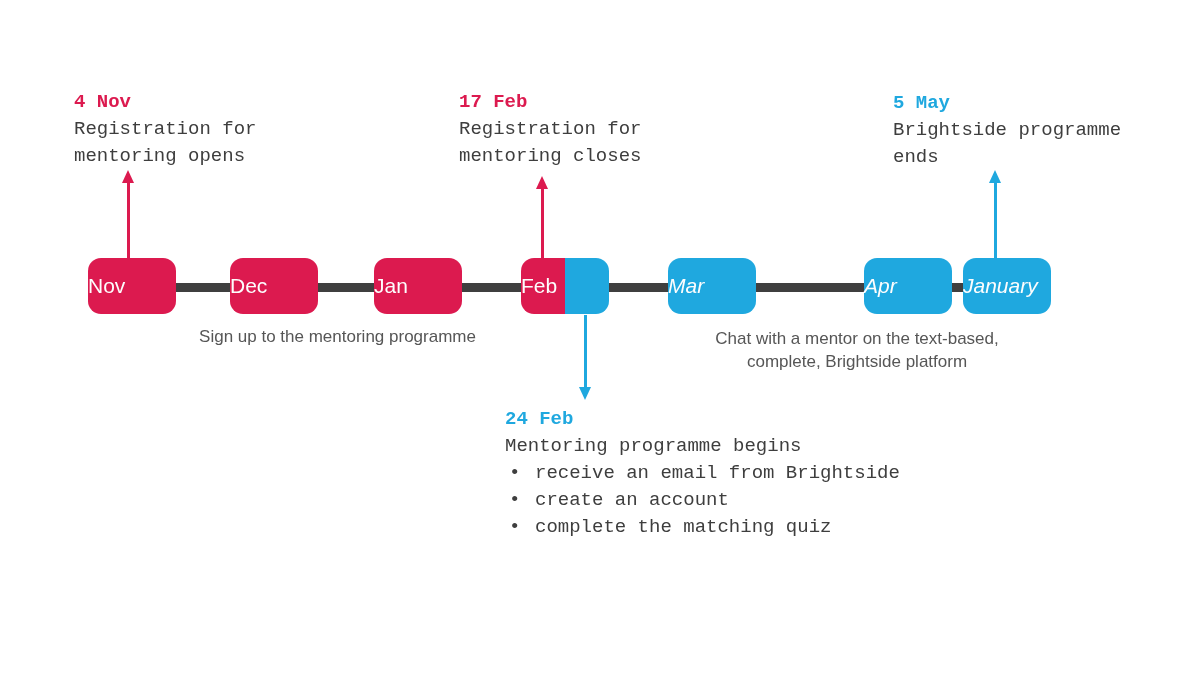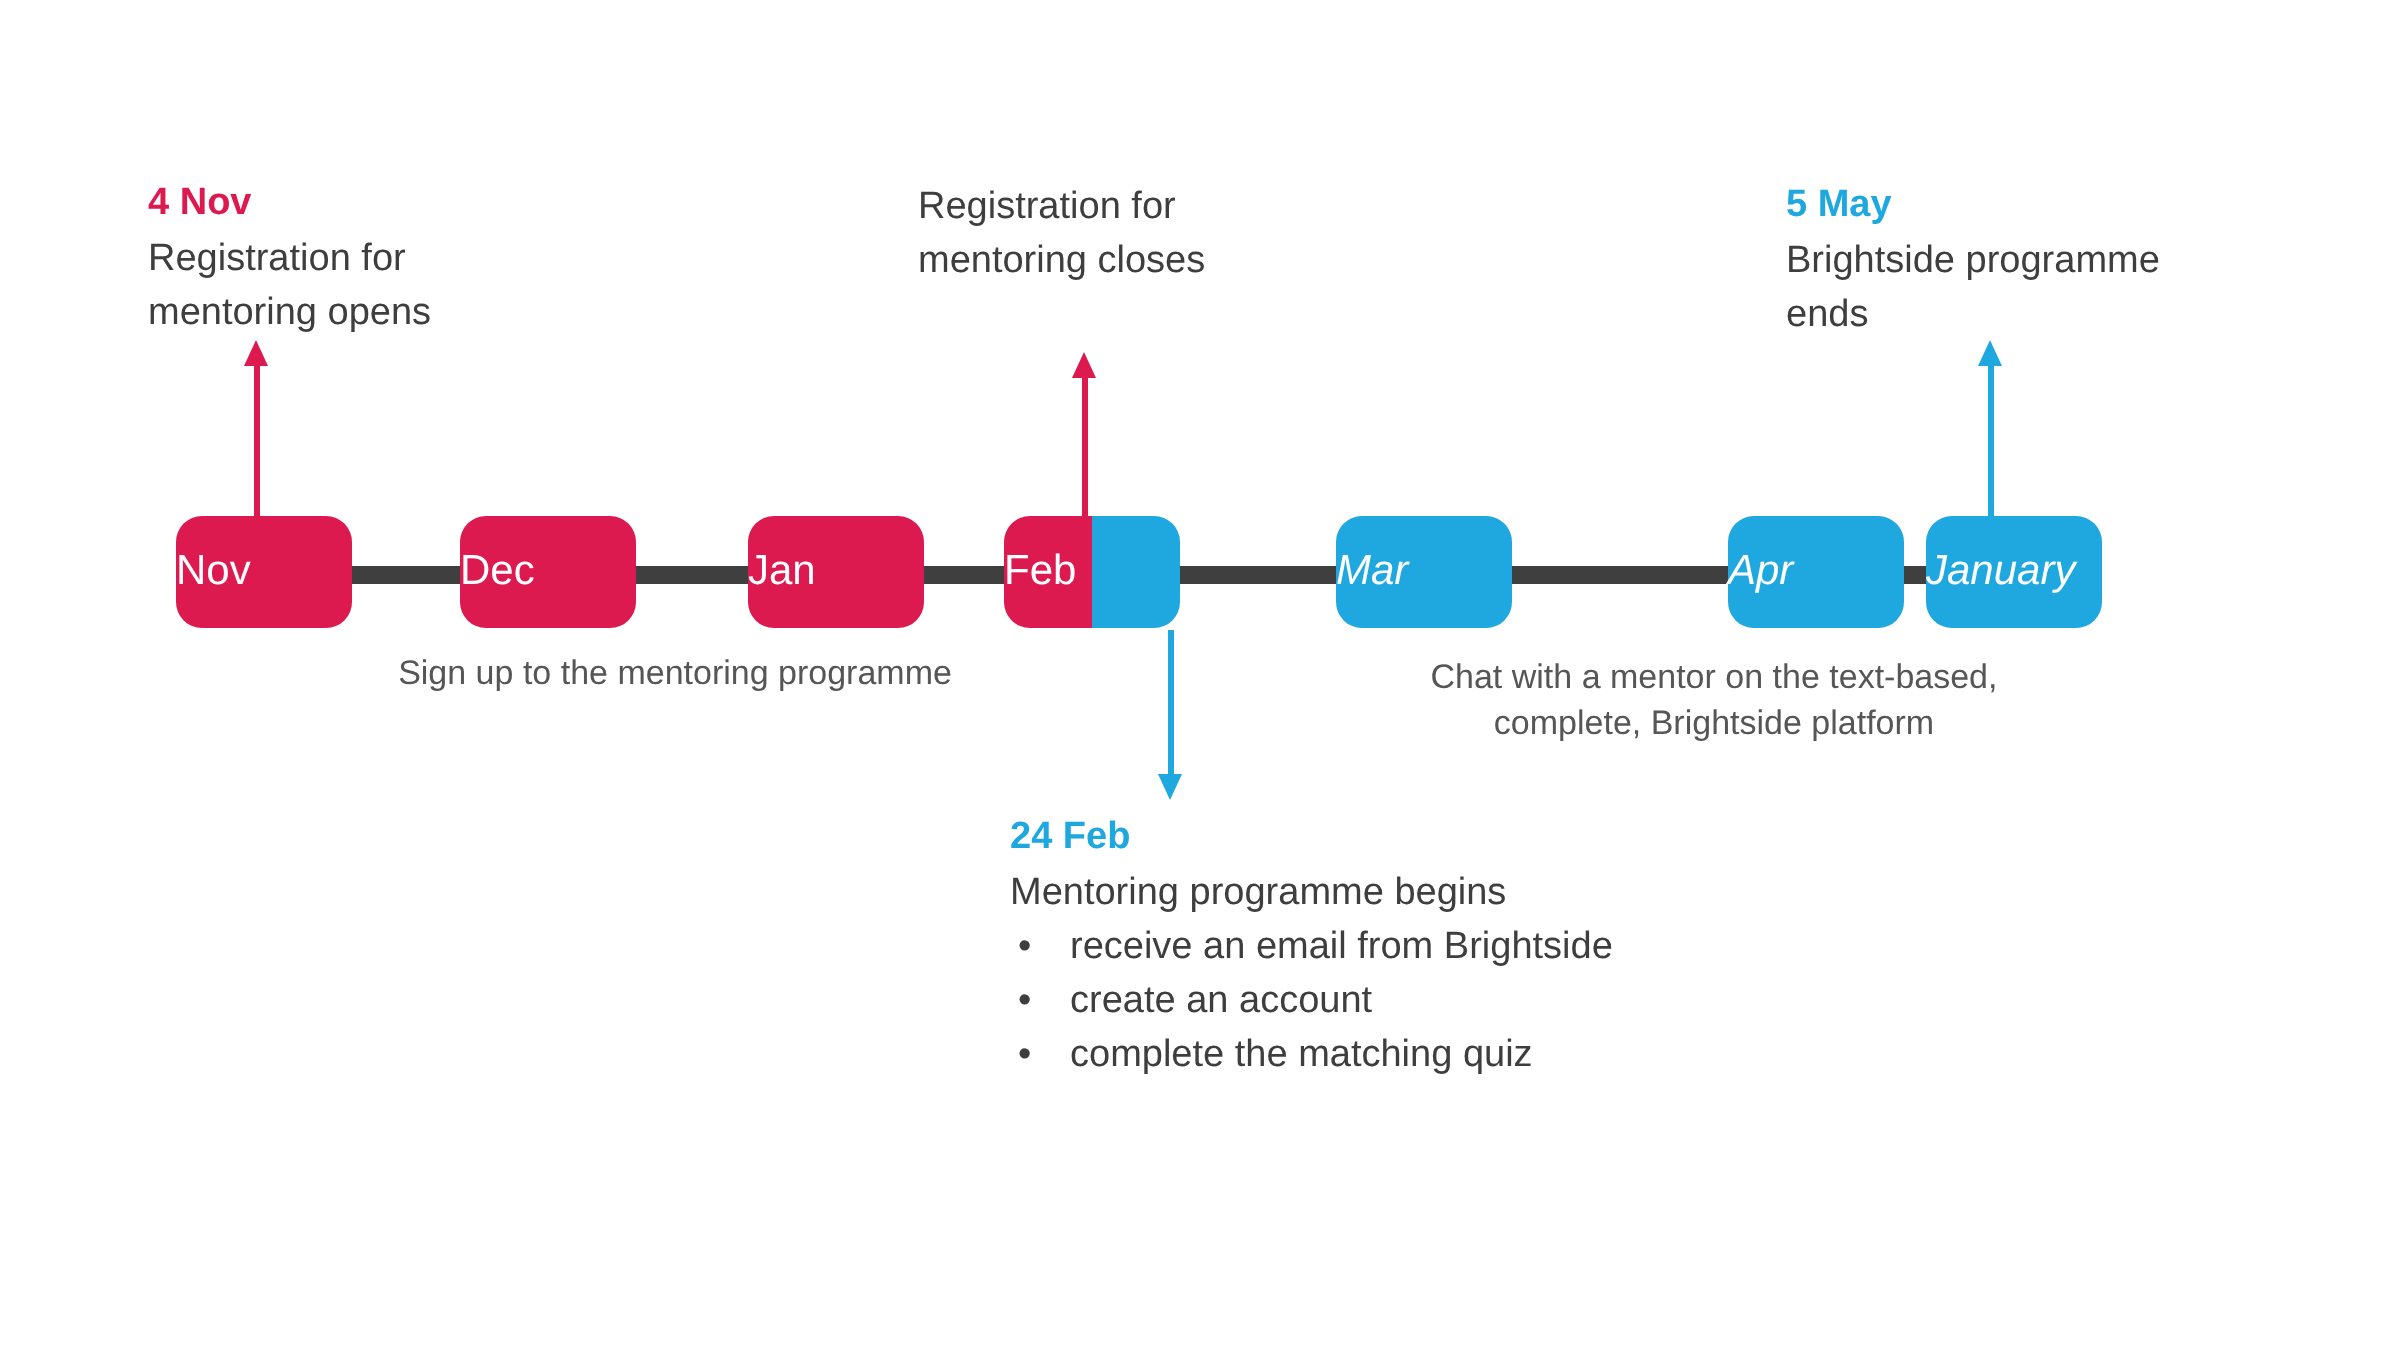--- a/index.html
+++ b/index.html
@@ -21,37 +21,37 @@
   }
   
   .month-box{
     position:absolute;top:258px;width:88px;height:56px;border-radius:13px;
     display:flex;align-items:center;justify-content:flex-start;
     color:#fdfdfd;font-size:21px;z-index:2;
   }
   .month-pink{background:var(--pink);}
   .month-blue{background:var(--blue);font-style:italic;}
   .month-split{background:linear-gradient(90deg,var(--pink) 0 50%,var(--blue) 50% 100%);}
-  .m-nov{left:88px;}.m-dec{left:230px;}.m-jan{left:374px;}.m-feb{left:502px;}
+  .m-nov{left:88px;}.m-dec{left:230px;}.m-jan{left:374px;}.m-feb{left:521px;}
   .m-mar{left:668px;}.m-apr{left:864px;}.m-may{left:963px;}
 
   
   .arrow{position:absolute;display:flex;flex-direction:column;align-items:center;z-index:1;}
   .arrow .shaft{width:3px;}
   .arrow .head-up{width:0;height:0;border-left:6px solid transparent;border-right:6px solid transparent;border-bottom:13px solid currentColor;}
   .arrow .head-down{width:0;height:0;border-left:6px solid transparent;border-right:6px solid transparent;border-top:13px solid currentColor;}
   .arrow-pink{color:var(--pink);} .arrow-pink .shaft{background:var(--pink);}
   .arrow-blue{color:var(--blue);} .arrow-blue .shaft{background:var(--blue);}
   .a-4nov{left:122px;top:170px;} .a-4nov .shaft{height:76px;}
   .a-17feb{left:536px;top:176px;} .a-17feb .shaft{height:70px;}
   .a-5may{left:989px;top:170px;} .a-5may .shaft{height:76px;}
   .a-24feb{left:579px;top:315px;} .a-24feb .shaft{height:72px;}
 
   
-  .annotation{position:absolute;color:var(--text);font-size:19px;line-height:27px;}
+  .annotation{position:absolute;color:var(--text);font-size:19px;line-height:27px;font-family:Liberation Mono, monospace;}
   .annotation .date{font-weight:bold;margin-bottom:2px;line-height:24px;}
   .date-pink{color:var(--pink);} .date-blue{color:var(--blue);}
   .ann-4nov{left:74px;top:90px;width:230px;}
   .ann-17feb{left:459px;top:90px;width:230px;}
   .ann-5may{left:893px;top:91px;width:240px;}
   .ann-24feb{left:505px;top:407px;width:400px;}
 
   
   .bullet-row{display:flex;}
   .bullet-glyph{width:30px;flex:0 0 30px;padding-left:4px;box-sizing:border-box;}
@@ -107,20 +107,21 @@
     <div class="head-down"></div>
   </div>
 
   <div class="annotation ann-4nov">
     <div class="date date-pink">4 Nov</div>
     <div>Registration for</div>
     <div>mentoring opens</div>
   </div>
 
   <div class="annotation ann-17feb">
+    <div class="date date-pink">17 Feb</div>
     <div>Registration for</div>
     <div>mentoring closes</div>
   </div>
 
   <div class="annotation ann-5may">
     <div class="date date-blue">5 May</div>
     <div>Brightside programme</div>
     <div>ends</div>
   </div>
 

